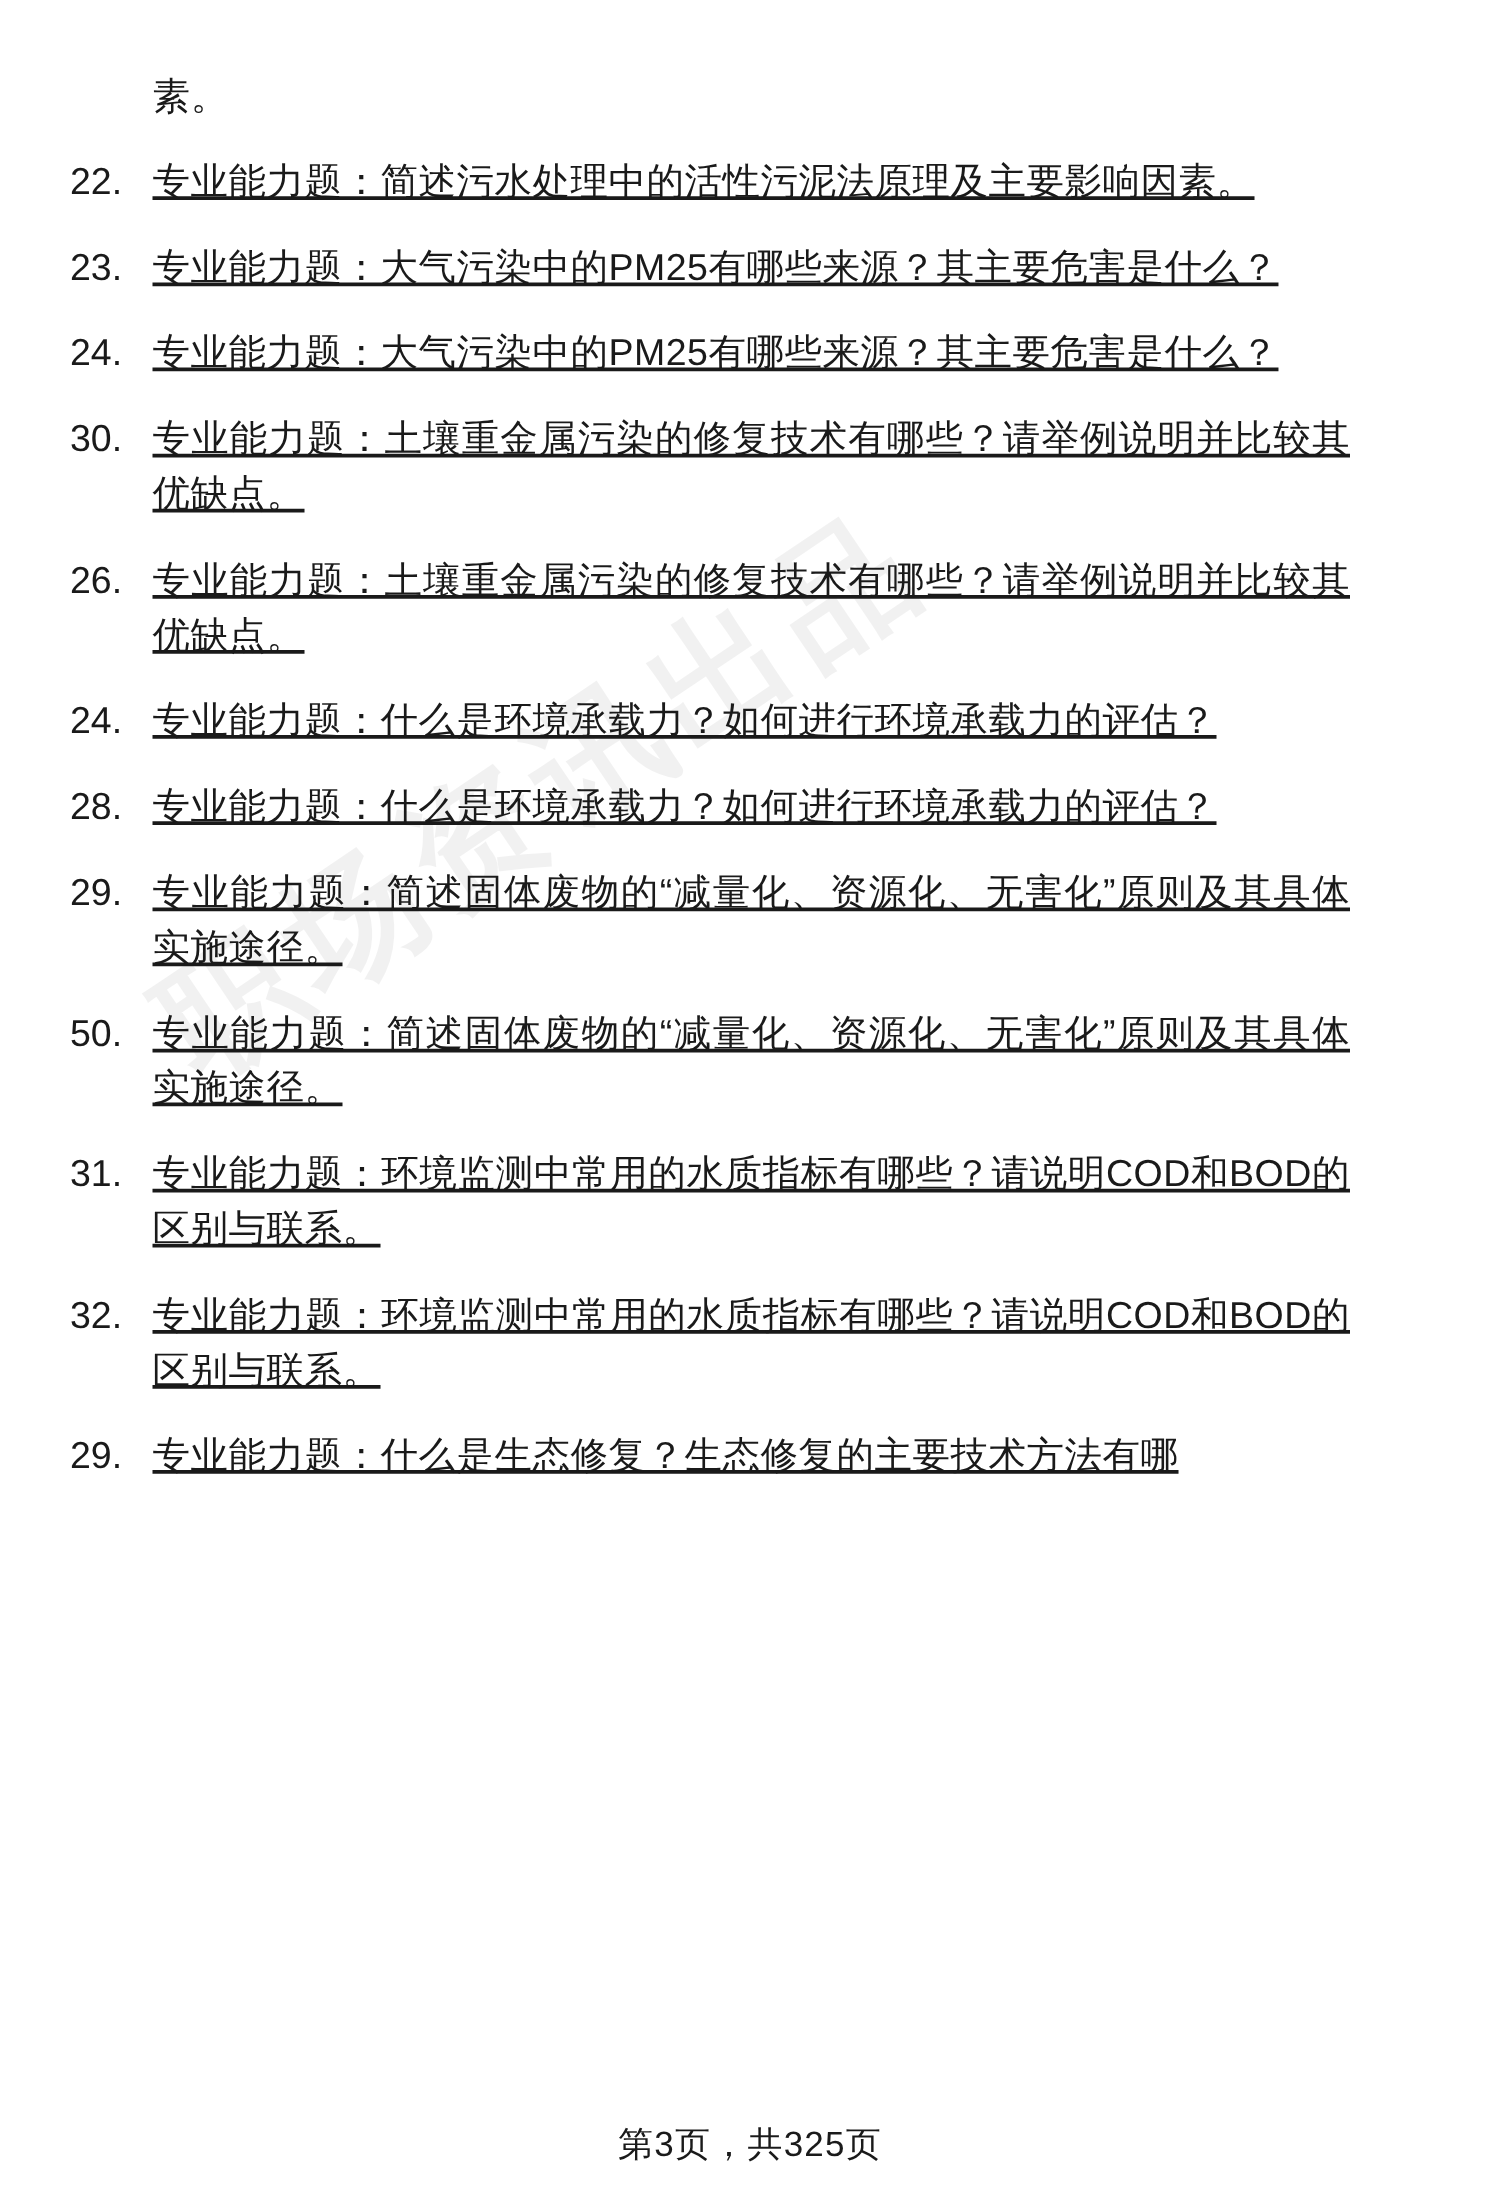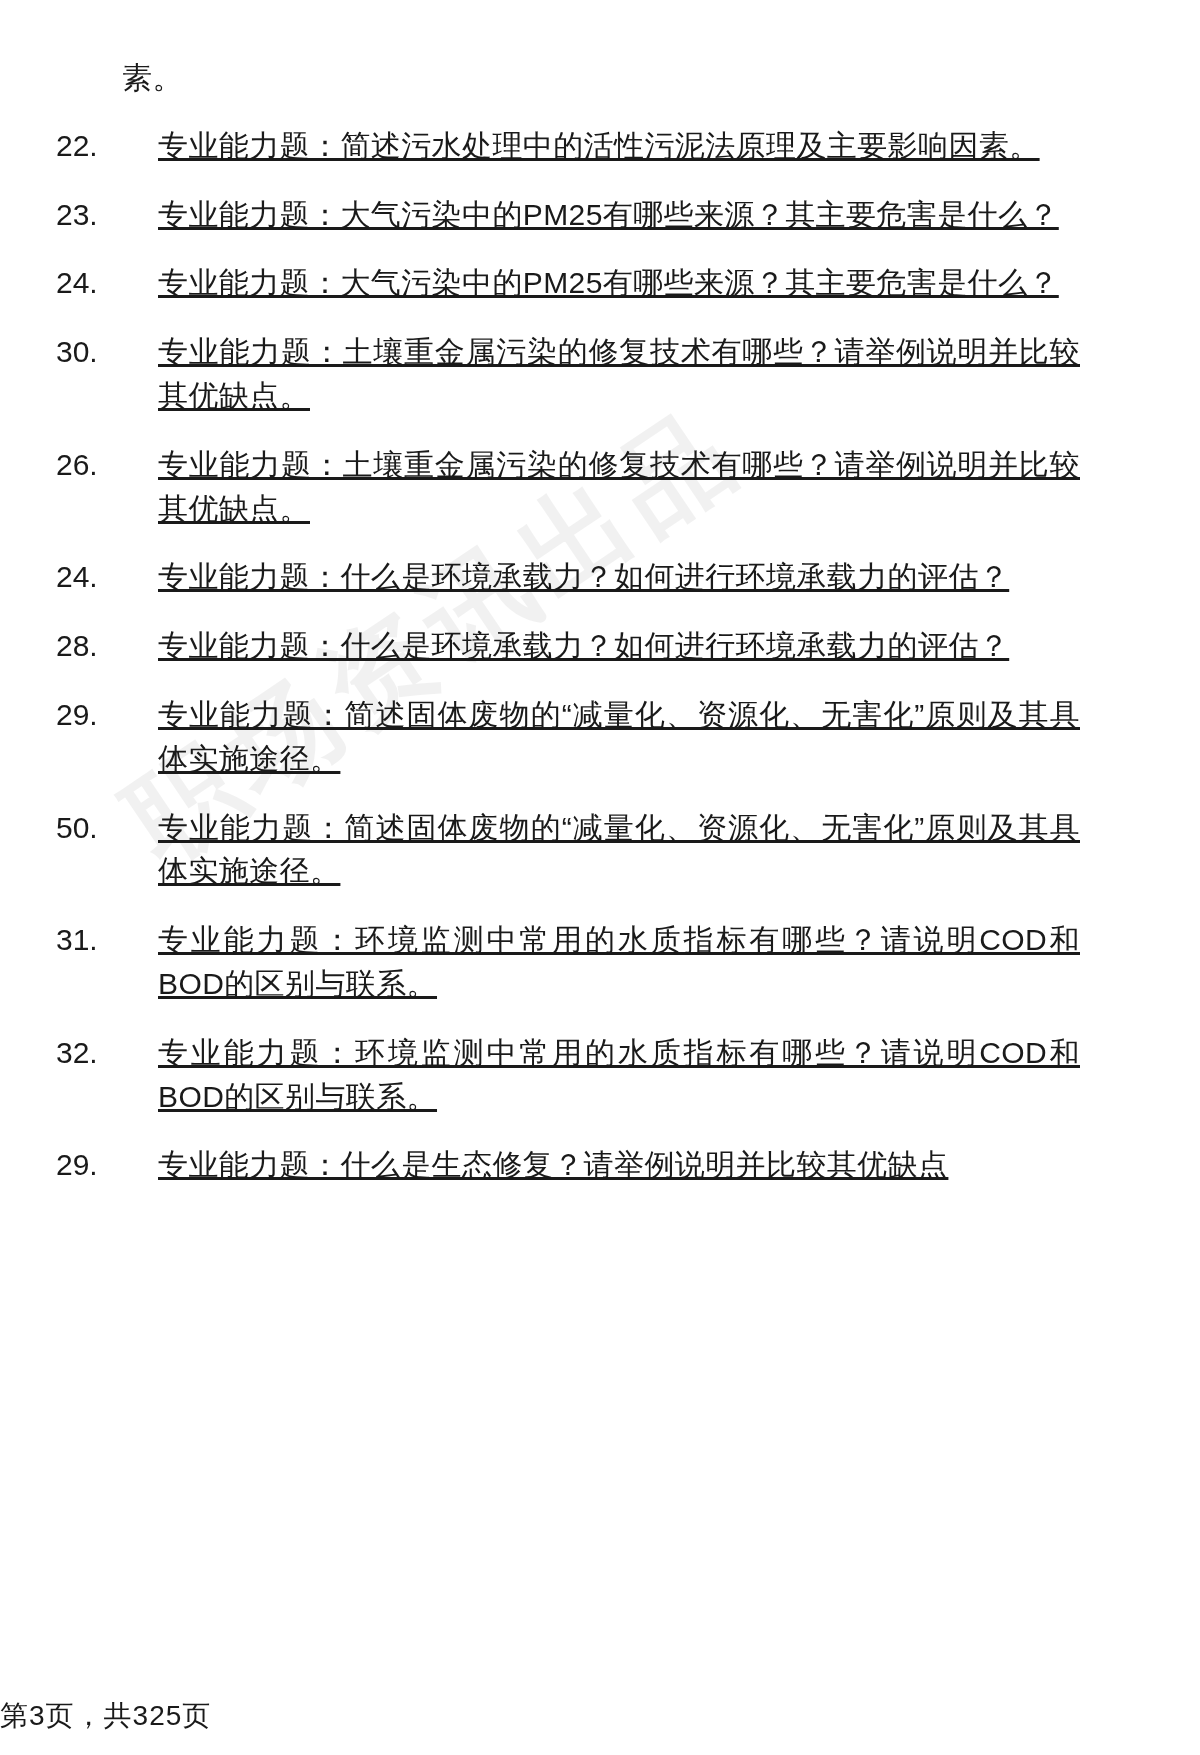--- a/index.html
+++ b/index.html
@@ -59,21 +59,20 @@
     line-height: 1.46;
     margin: 0 0 24px 0;
     padding-left: 66px;
     letter-spacing: 0.5px;
   }
 
   .qitem {
     display: flex;
     align-items: flex-start;
     margin-bottom: 25px;
-    gap: 36px;
   }
   .qnum {
     flex: 0 0 auto;
     width: 66px;
     font-size: 30px;
     line-height: 1.46;
     text-align: left;
     padding-left: 0px;
     letter-spacing: 0px;
   }
@@ -85,20 +84,21 @@
     text-align: justify;
     text-justify: inter-character;
     text-decoration: underline;
   }
 
   .footer {
     position: absolute;
     left: 0;
     right: 0;
     bottom: 20px;
+    text-align: center;
     font-size: 28px;
     letter-spacing: 1px;
     z-index: 3;
   }
 </style>
 </head>
 <body>
 
 <div class="page">
 
@@ -161,19 +161,19 @@
     </div>
 
     <div class="qitem">
       <div class="qnum">32.</div>
       <div class="qtext">专业能力题：环境监测中常用的水质指标有哪些？请说明COD和BOD的区别与联系。</div>
     </div>
 
 
     <div class="qitem">
       <div class="qnum">29.</div>
-      <div class="qtext">专业能力题：什么是生态修复？请举例说明并比较其优缺点</div>
+      <div class="qtext">专业能力题：什么是生态修复？生态修复的主要技术方法有哪</div>
     </div>
 
   </div>
 
   <div class="footer">第3页，共325页</div>
 </div>
 
 </body></html>

